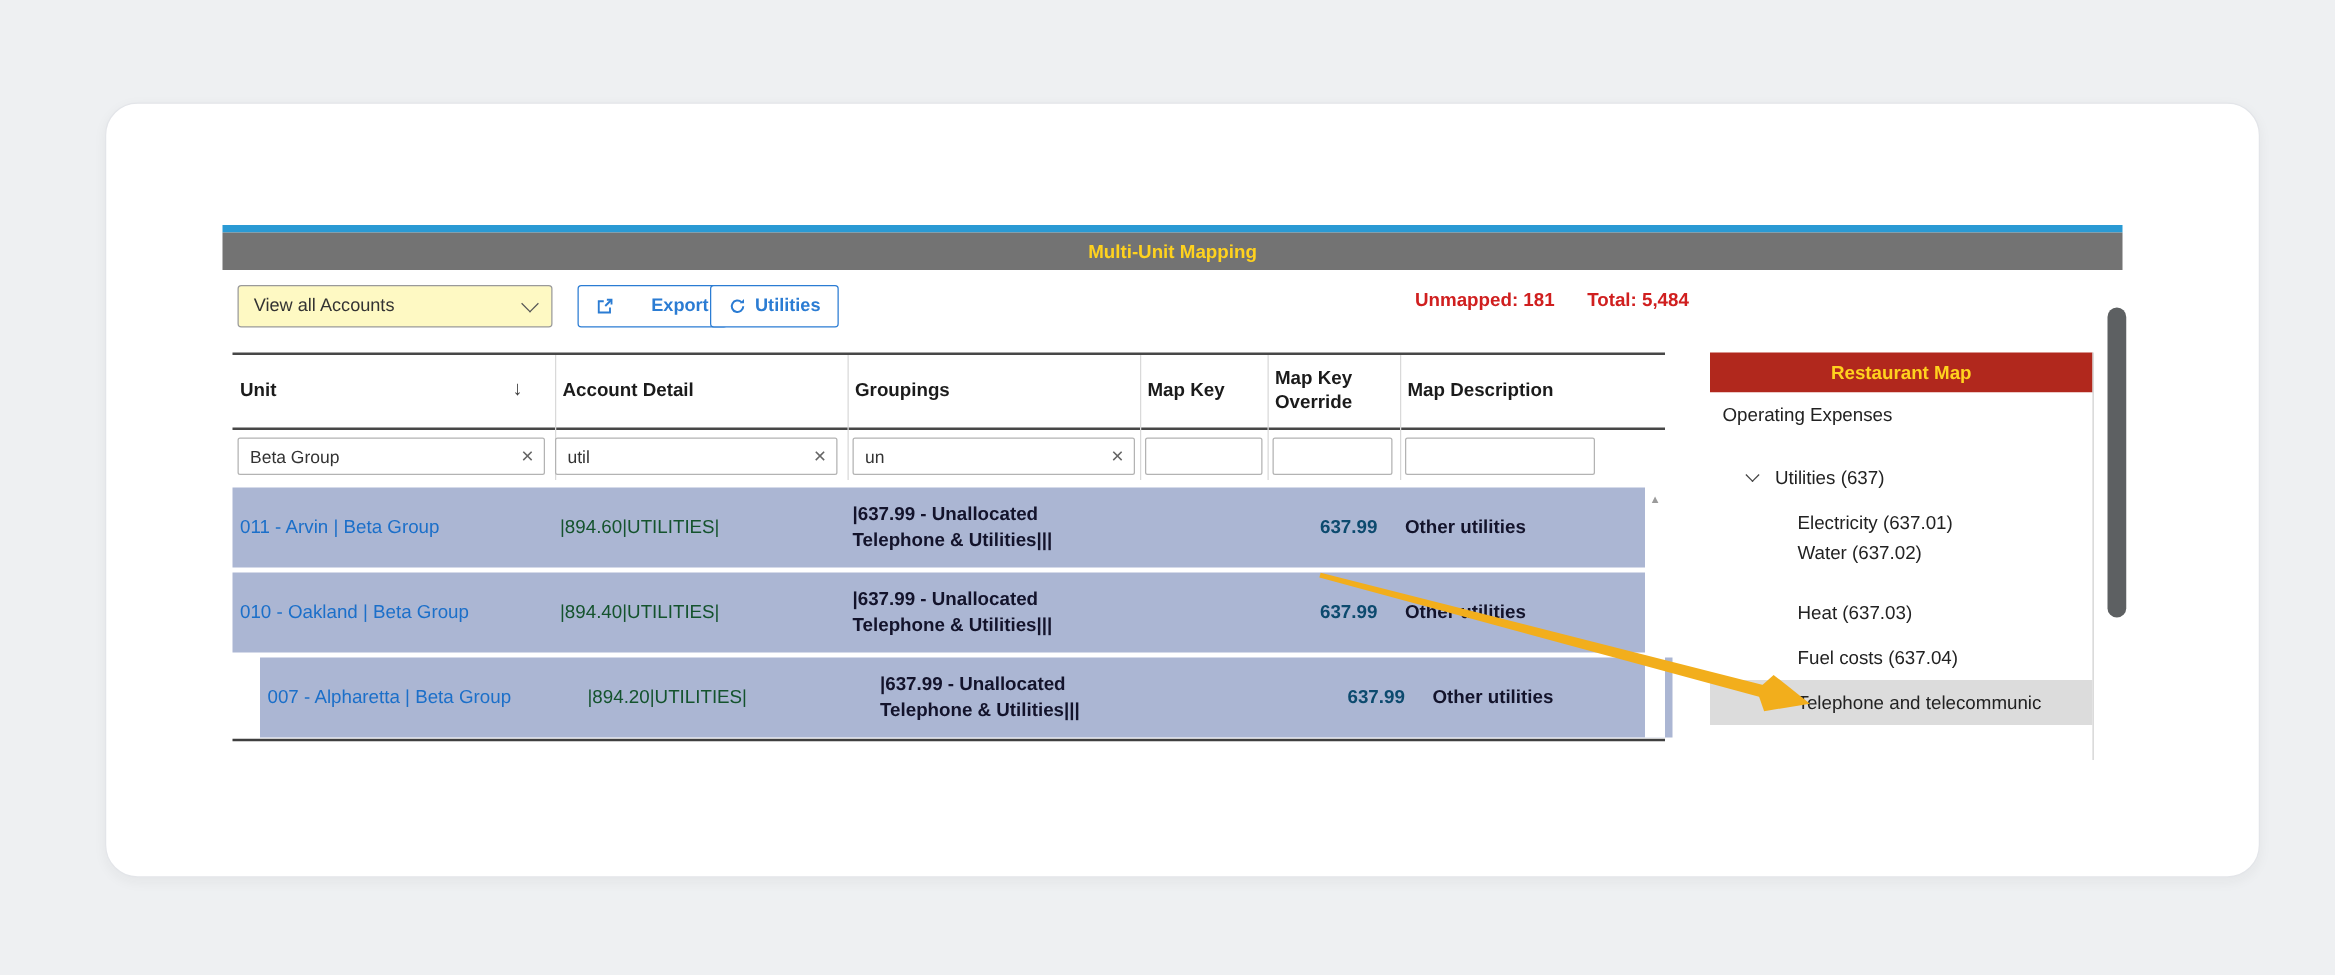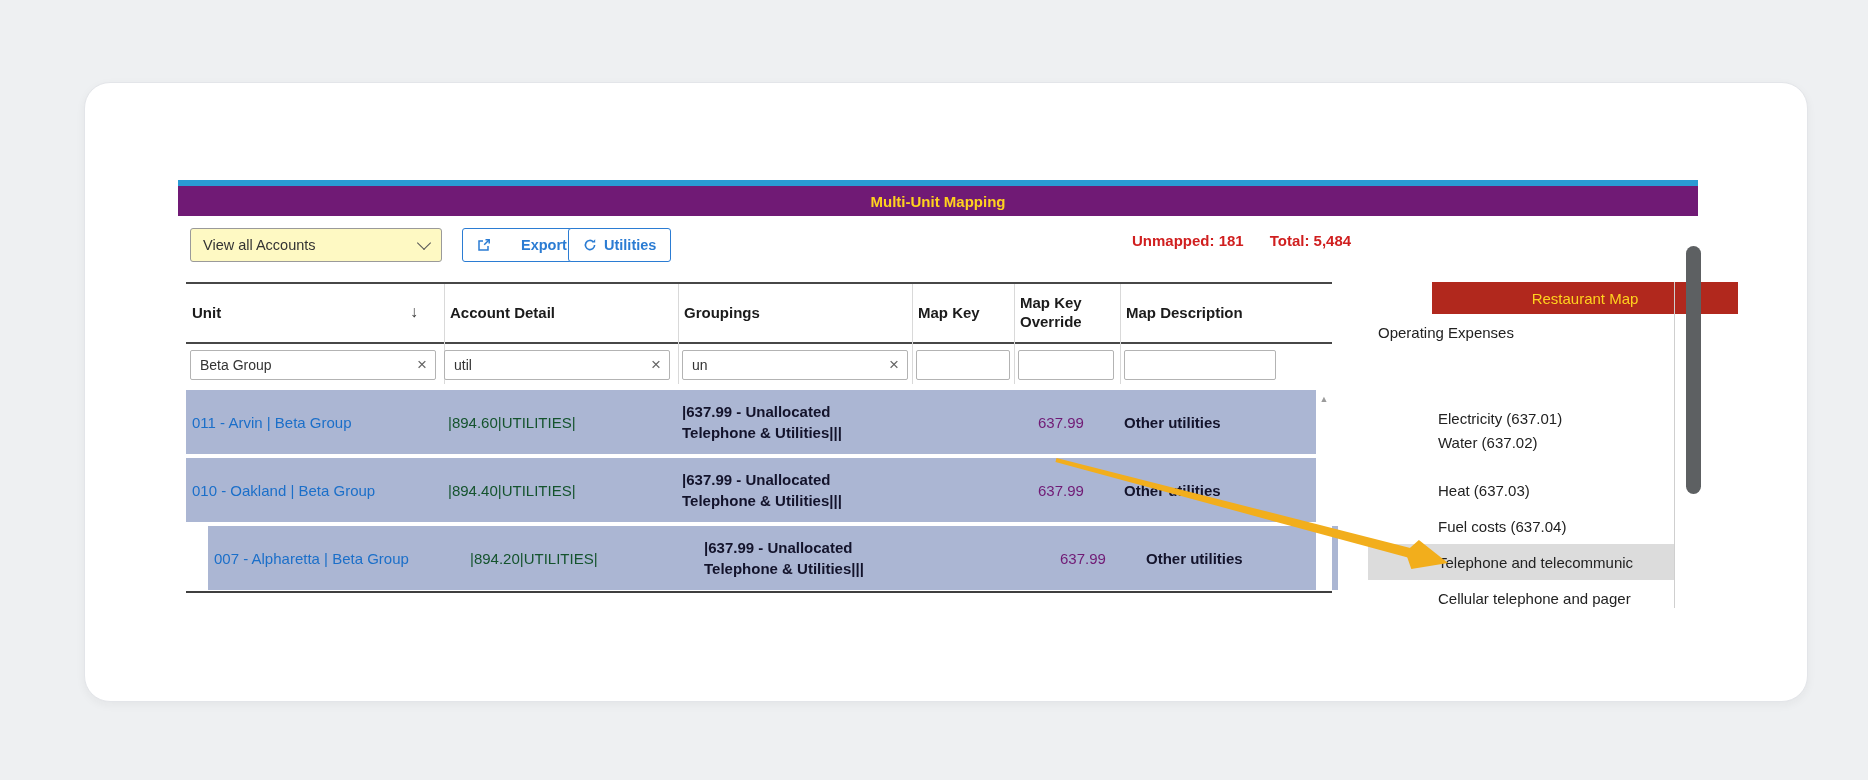--- a/index.html
+++ b/index.html
@@ -14,21 +14,21 @@
   
   .card{
     left:84px;top:82px;width:1722px;height:618px;
     background:#ffffff;border:1px solid #e3e5e9;border-radius:26px;
     box-shadow:0 3px 10px rgba(30,35,40,.05);
   }
 
   
   .topstrip{left:178px;top:180px;width:1520px;height:6px;background:#2a9ad4;}
   .titlebar{
-    left:178px;top:186px;width:1520px;height:30px;background:#701a75;
+    left:178px;top:186px;width:1520px;height:30px;background:#737373;
     display:flex;align-items:center;justify-content:center;
     color:#ffd21e;font-weight:700;font-size:15px;
   }
 
   
   .dropdown{
     left:190px;top:228px;width:252px;height:34px;background:#fef9c3;
     border:1px solid #9a9a9a;border-radius:3px;
     display:flex;align-items:center;justify-content:space-between;
     padding:0 12px;font-size:14.5px;color:#333;box-sizing:border-box;cursor:default;
@@ -85,30 +85,30 @@
   
   .grid-row{left:186px;width:1130px;height:64px;background:#abb6d3;}
   .row-1{top:390px;}
   .row-2{top:458px;}
   .row-3{top:526px;margin-left:22px;}
   .grid-row span{position:absolute;top:50%;transform:translateY(-50%);font-size:15px;white-space:nowrap;}
   .c-unit{left:6px;color:#1b6fc9;}
   .c-account{left:262px;font-weight:400;color:#14532d;}
   .c-group{left:496px;width:195px;font-weight:700;color:#13132b;line-height:21px;white-space:normal !important;}
   .c-mapkey{left:732px;}
-  .c-override{left:852px;color:#701a75;font-weight:400;}
+  .c-override{left:870px;color:#0c4a6e;font-weight:700;}
   .c-desc{left:938px;font-weight:700;color:#13132b;}
 
   .mini-scroll{left:1316px;top:390px;width:16px;height:200px;background:#fff;
     text-align:center;font-size:9px;color:#9b9b9b;padding-top:4px;box-sizing:border-box;cursor:pointer;}
 
   
-  .tree-header{left:1432px;top:282px;width:306px;height:32px;background:#b1281d;
+  .tree-header{left:1368px;top:282px;width:306px;height:32px;background:#b1281d;
     display:flex;align-items:center;justify-content:center;
-    color:#ffd21e;font-weight:400;font-size:15px;}
+    color:#ffd21e;font-weight:700;font-size:15px;}
   .tree-section{left:1368px;top:314px;width:306px;height:36px;background:#fff;
     display:flex;align-items:center;padding-left:10px;box-sizing:border-box;
     font-size:15px;color:#222;}
   .tree-body{left:1368px;top:350px;width:306px;height:258px;overflow:hidden;background:#fff;}
   .t-item{position:absolute;left:0;width:100%;height:36px;display:flex;align-items:center;
     font-size:15px;color:#222;box-sizing:border-box;cursor:pointer;}
   .t-item .lbl{white-space:nowrap;}
   .t-parent{padding-left:30px;}
   .t-child{padding-left:70px;}
   .t-sel{background:#dcdcdc;}
@@ -235,37 +235,38 @@
   <span>▲</span>
 </div>
 
 <div class="abs tree-header">
   <span>Restaurant Map</span>
 </div>
 <div class="abs tree-section">
   <span>Operating Expenses</span>
 </div>
 <div class="abs tree-body">
+  <div class="t-item t-parent" style="top:14px">
+    <span class="t-chev"></span>
+    <span class="lbl">Utilities (637)</span>
+  </div>
   <div class="t-item t-child" style="top:50px">
     <span class="lbl">Electricity (637.01)</span>
   </div>
   <div class="t-item t-child" style="top:74px">
     <span class="lbl">Water (637.02)</span>
   </div>
   <div class="t-item t-child" style="top:122px">
     <span class="lbl">Heat (637.03)</span>
   </div>
   <div class="t-item t-child" style="top:158px">
     <span class="lbl">Fuel costs (637.04)</span>
   </div>
   <div class="t-item t-child t-sel" style="top:194px">
     <span class="lbl">Telephone and telecommunic</span>
-  </div>
-  <div class="t-item t-child" style="top:230px">
-    <span class="lbl">Cellular telephone and pager</span>
   </div>
 </div>
 <div class="abs tree-edge"></div>
 
 <div class="abs v-scroll"></div>
 
 <svg class="abs arrow-svg" viewBox="0 0 1868 780" xmlns="http://www.w3.org/2000/svg">
   <polygon points="1056.5,458.1 1055.5,461.9 1408.7,557.8 1411.3,548.2" fill="#f2ae1c"></polygon>
   <polygon points="1448,563 1418.9,539.9 1405.4,551.9 1411.3,568.9" fill="#f2ae1c"></polygon>
 </svg>

